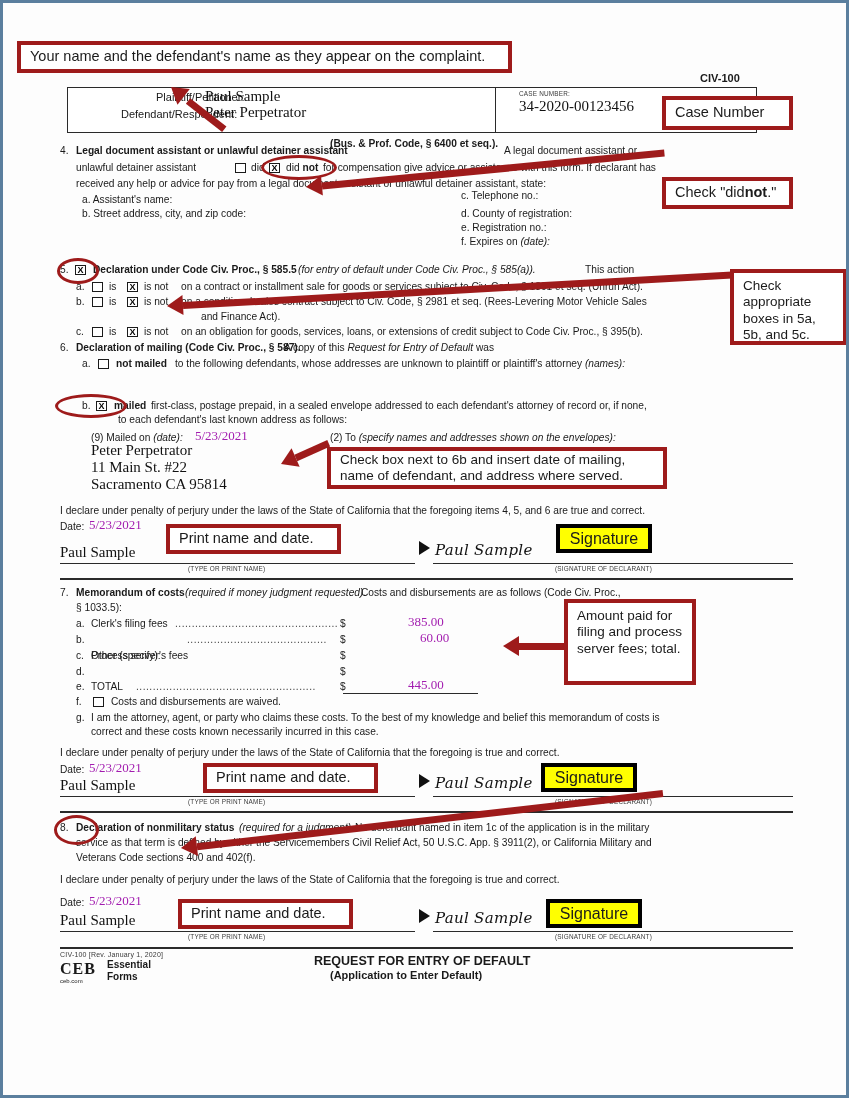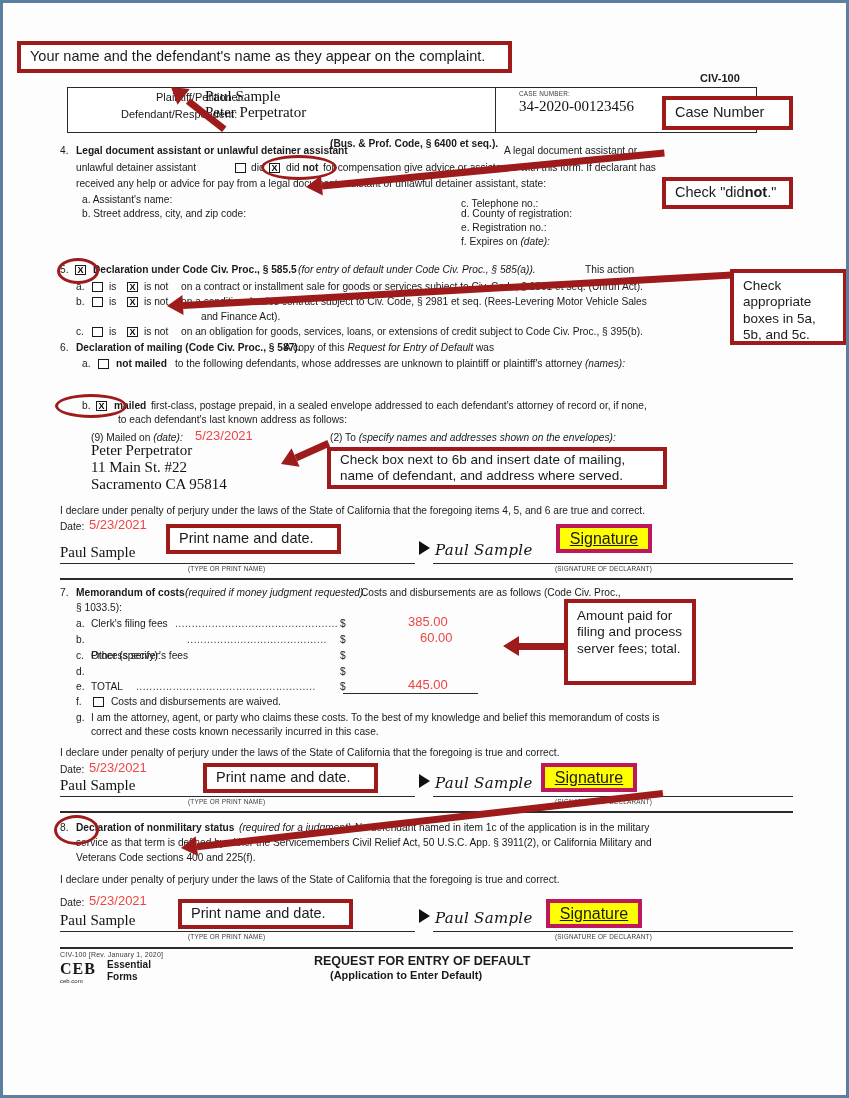--- a/index.html
+++ b/index.html
@@ -22,21 +22,21 @@
   .form { position:absolute; left:0; top:0; width:849px; height:1098px; }
   .t { position:absolute; font-family:"Liberation Sans", sans-serif; color:#1a1a1a;
        white-space:nowrap; line-height:1.05; }
   .s9  { font-size:11px;padding-left:48px; }
   .s10 { font-size:10.2px; }
   .s11 { font-size:11px; }
   .b { font-weight:bold; }
   .i { font-style:italic; }
   .tiny { font-size:6.4px; letter-spacing:.2px; color:#3a3a3a; }
   .serifv { font-family:"Liberation Serif", serif; font-size:15px; color:#111; }
-  .serifs { font-family:Liberation Sans, sans-serif; font-size:13px; color:#ef4444; }
+  .serifs { font-family:Liberation Serif, serif; font-size:13px; color:#a21caf; }
   .rule { position:absolute; background:#2a2a2a; height:1px; }
   .rule2 { position:absolute; background:#2a2a2a; height:2px; }
   .dots { letter-spacing:.5px; color:#444; }
 
   
   .cb { position:absolute; width:11px; height:10px; border:1.6px solid #1a1a1a;
         background:#fff; }
   .cbx { position:absolute; width:11px; height:10px; border:1.6px solid #1a1a1a;
          background:#fff; font-size:9px; font-weight:bold; line-height:8px;
          text-align:center; color:#000; font-family:"Liberation Sans", sans-serif; }
@@ -51,22 +51,22 @@
   .sigarrow { position:absolute; width:0; height:0;
               border-top:7px solid transparent; border-bottom:7px solid transparent;
               border-left:11px solid #111; }
 
   
   .ann {
     position:absolute; background:#ffffff; border:4px solid #9e1b1b;
     color:#1b1b1b; font-family:"Liberation Sans", sans-serif;
     font-size:14.5px; line-height:1.22; padding:5px 9px;
   }
-  .ann.hl { background:#ffff00; border:4px solid #be185d; padding:2px 9px;
-            font-size:16px;text-decoration:underline; }
+  .ann.hl { background:#ffff00; border:4px solid #000000; padding:2px 9px;
+            font-size:16px; }
   .arrow { position:absolute; transform-origin:0 50%; }
   .arrow .shaft { position:absolute; left:0; top:50%; height:7px;
                   margin-top:-3.5px; background:#9e1b1b; }
   .arrow .head { position:absolute; top:50%; width:0; height:0;
                  border-top:10px solid transparent; border-bottom:10px solid transparent;
                  border-right:16px solid #9e1b1b; margin-top:-10px; left:0; }
   .ellipse { position:absolute; border:3.5px solid #9e1b1b; border-radius:50%;
              background:transparent; }
 </style>
 </head>
@@ -98,21 +98,21 @@
     <div class="cb" style="left:232px; top:160px;"></div>
     <div class="t s10" style="left:248px; top:160px;">did</div>
     <div class="cbx" style="left:266px; top:160px;">X</div>
     <div class="t s10" style="left:283px; top:160px;"><span>did </span><span class="b">not</span></div>
     <div class="t s10" style="left:320px; top:160px;">for compensation give advice or assistance with this form. If declarant has</div>
 
     <div class="t s10" style="left:73px; top:176px;">received any help or advice for pay from a legal document assistant or unlawful detainer assistant, state:</div>
 
     <div class="t s10" style="left:79px; top:192px;">a.  Assistant's name:</div>
     <div class="t s10" style="left:79px; top:206px;">b.  Street address, city, and zip code:</div>
-    <div class="t s10" style="left:458px; top:196px;">c.  Telephone no.:</div>
+    <div class="t s10" style="left:458px; top:188px;">c.  Telephone no.:</div>
     <div class="t s10" style="left:458px; top:206px;">d.  County of registration:</div>
     <div class="t s10" style="left:458px; top:220px;">e.  Registration no.:</div>
     <div class="t s10" style="left:458px; top:234px;"><span>f.  Expires on </span><span class="i">(date):</span></div>
 
     <div class="t s10" style="left:57px; top:262px;">5.</div>
     <div class="cbx" style="left:72px; top:262px;">X</div>
     <div class="t s10 b" style="left:90px; top:262px;">Declaration under Code Civ. Proc., § 585.5</div>
     <div class="t s10 i" style="left:295px; top:262px;">(for entry of default under Code Civ. Proc., § 585(a)).</div>
     <div class="t s10" style="left:582px; top:262px;">This action</div>
 
@@ -223,21 +223,21 @@
     <div class="sig" style="left:432px; top:771px;">Paul Sample</div>
     <div class="rule" style="left:430px; top:793px; width:360px;"></div>
     <div class="t tiny" style="left:552px; top:796px;">(SIGNATURE OF DECLARANT)</div>
     <div class="rule2" style="left:57px; top:808px; width:733px;"></div>
 
     <div class="t s10" style="left:57px; top:820px;">8.</div>
     <div class="t s10 b" style="left:73px; top:820px;">Declaration of nonmilitary status</div>
     <div class="t s10 i" style="left:236px; top:820px;">(required for a judgment).</div>
     <div class="t s10" style="left:352px; top:820px;">No defendant named in item 1c of the application is in the military</div>
     <div class="t s10" style="left:73px; top:835px;">service as that term is defined by either the Servicemembers Civil Relief Act, 50 U.S.C. App. § 3911(2), or California Military and</div>
-    <div class="t s10" style="left:73px; top:850px;">Veterans Code sections 400 and 225(f).</div>
+    <div class="t s10" style="left:73px; top:850px;">Veterans Code sections 400 and 402(f).</div>
 
     <div class="t s10" style="left:57px; top:872px;">I declare under penalty of perjury under the laws of the State of California that the foregoing is true and correct.</div>
     <div class="t s10" style="left:57px; top:895px;">Date:</div>
     <div class="t serifs" style="left:86px; top:891px;">5/23/2021</div>
     <div class="t serifv" style="left:57px; top:910px;">Paul Sample</div>
     <div class="rule" style="left:57px; top:928px; width:355px;"></div>
     <div class="t tiny" style="left:185px; top:931px;">(TYPE OR PRINT NAME)</div>
     <div class="sigarrow" style="left:416px; top:906px;"></div>
     <div class="sig" style="left:432px; top:906px;">Paul Sample</div>
     <div class="rule" style="left:430px; top:928px; width:360px;"></div>

